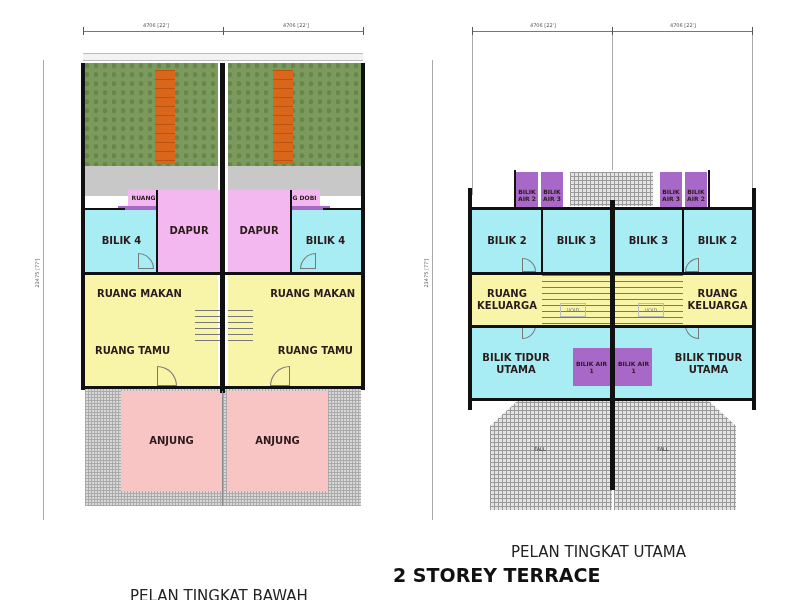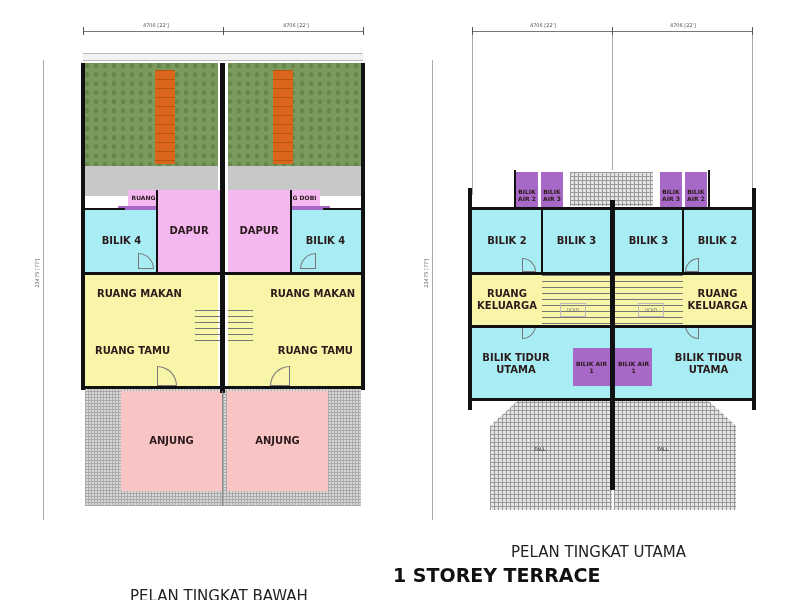--- a/index.html
+++ b/index.html
@@ -143,13 +143,13 @@
   <div class="wall" style="left:52px;top:325px;width:280px;height:3px;"></div>
   <div class="wall" style="left:121px;top:210px;width:2px;height:62px;"></div>
   <div class="wall" style="left:262px;top:210px;width:2px;height:62px;"></div>
   <div class="wall" style="left:52px;top:398px;width:280px;height:3px;"></div>
   <div class="wall" style="left:94px;top:170px;width:2px;height:38px;"></div>
   <div class="wall" style="left:288px;top:170px;width:2px;height:38px;"></div>
 </div>
 
 <div class="caption" style="left:130px;top:543px;font-size:15px;margin-top:44px;">PELAN TINGKAT BAWAH</div>
 <div class="caption" style="left:511px;top:543px;font-size:15px;">PELAN TINGKAT UTAMA</div>
-<div class="caption" style="left:393px;top:564px;font-size:19px;font-weight:bold;color:#111;">1 STOREY TERRACE</div>
+<div class="caption" style="left:393px;top:564px;font-size:19px;font-weight:bold;color:#111;">2 STOREY TERRACE</div>
 
 </body></html>

